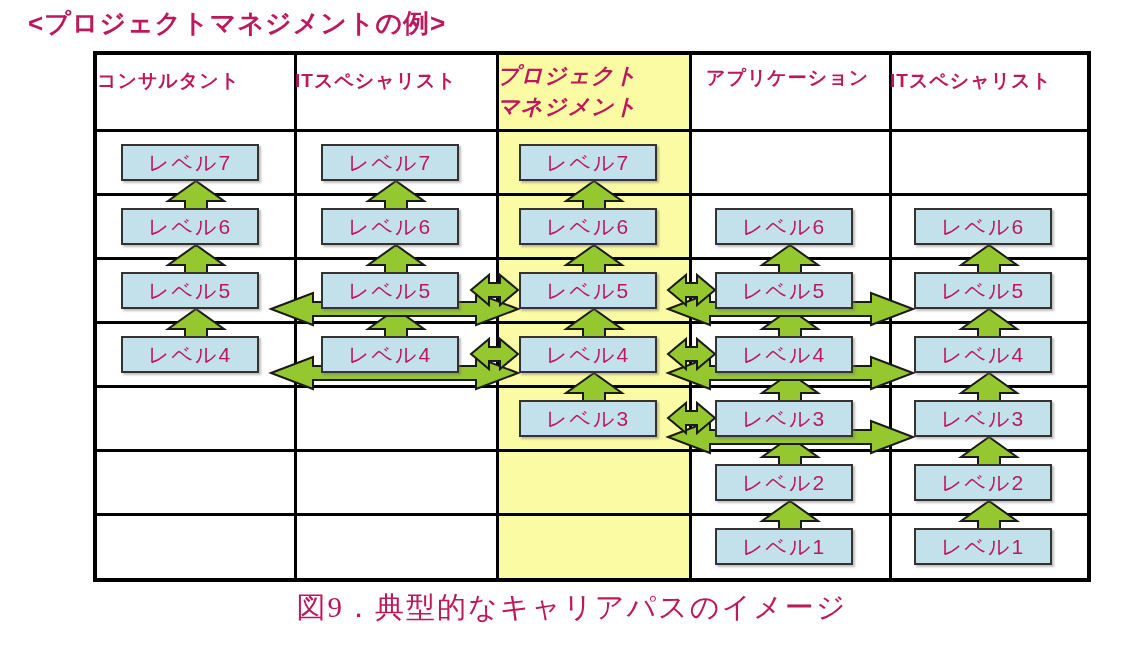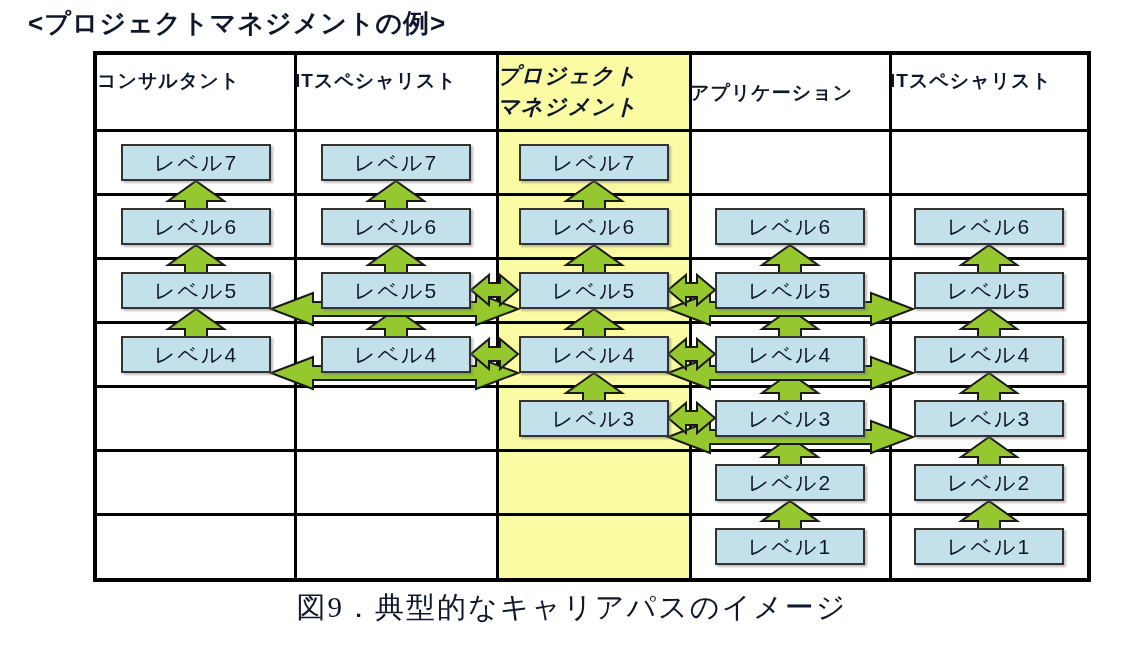--- a/index.html
+++ b/index.html
@@ -1,18 +1,18 @@
 <!DOCTYPE html>
 <html><head>
 <meta charset="utf-8">
 <style>
   html,body{margin:0;padding:0;background:#fff;}
   #canvas{
     position:relative;width:1144px;height:652px;background:#ffffff;overflow:hidden;
-    font-family:"Liberation Sans","DejaVu Sans",sans-serif;color:#0f172a;
+    font-family:"Liberation Sans","DejaVu Sans",sans-serif;color:#be185d;
   }
   .page-title{
     position:absolute;left:28px;top:6px;font-size:26px;font-weight:bold;
     letter-spacing:1px;white-space:nowrap;
   }
   
   .tbl-border{
     position:absolute;left:93px;top:51px;width:998px;height:531px;
     border:4px solid #000;box-sizing:border-box;background:transparent;z-index:3;
     pointer-events:none;
@@ -23,28 +23,28 @@
   }
   .vline{position:absolute;top:55px;width:3px;height:523px;background:#000;z-index:2;}
   .hline{position:absolute;left:97px;width:990px;height:3px;background:#000;z-index:2;}
   
   .hdr{
     position:absolute;top:55px;height:98px;box-sizing:border-box;z-index:5;
     display:flex;flex-direction:column;align-items:flex-start;text-align:center;
     font-weight:bold;
   }
   .hdr.one{padding-top:13px;font-size:19px;letter-spacing:1px;}
-  .hdr.two{padding-top:24px;font-size:19px;line-height:27px;letter-spacing:1px;}
+  .hdr.two{padding-top:9px;font-size:19px;line-height:27px;letter-spacing:1px;margin-left:16px;}
   .hdr.pm{padding-top:5px;font-size:22px;line-height:31px;font-style:italic;letter-spacing:1px;}
   
   #arrows{position:absolute;left:0;top:0;z-index:4;pointer-events:none;}
   #arrows polygon{fill:#95C82E;stroke:#1a1a1a;stroke-width:2;stroke-linejoin:miter;}
   
   .lv{
-    position:absolute;width:150px;height:37px;box-sizing:border-box;z-index:6;
+    position:absolute;width:138px;height:37px;box-sizing:border-box;z-index:6;
     background:#C2E1EA;border:2px solid #333;
     display:flex;align-items:center;justify-content:center;
     font-size:21px;letter-spacing:2px;
     box-shadow:2px 2px 2px rgba(110,110,110,0.45);
   }
   .caption{
     position:absolute;left:0;top:588px;width:1144px;text-align:center;
     font-family:"Liberation Serif","DejaVu Serif",serif;
     font-size:29px;letter-spacing:2px;
   }

